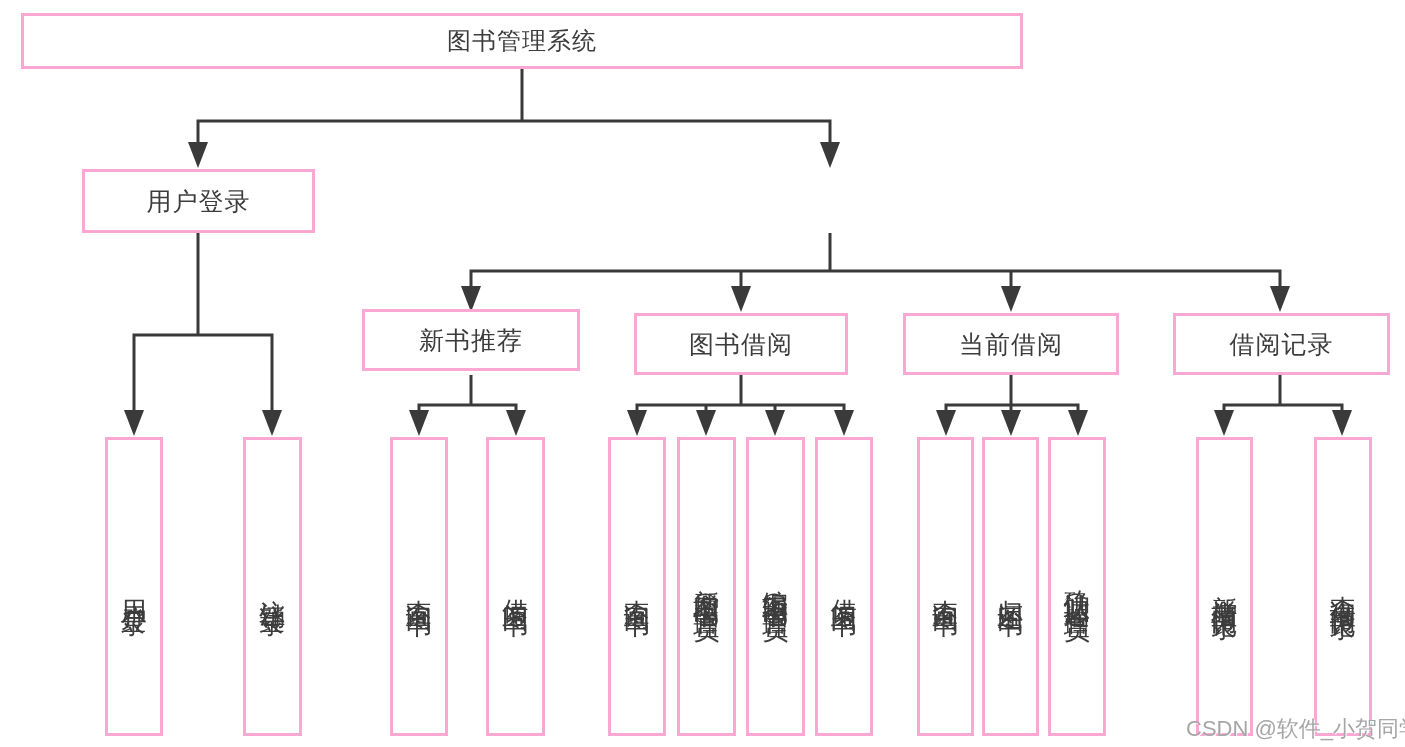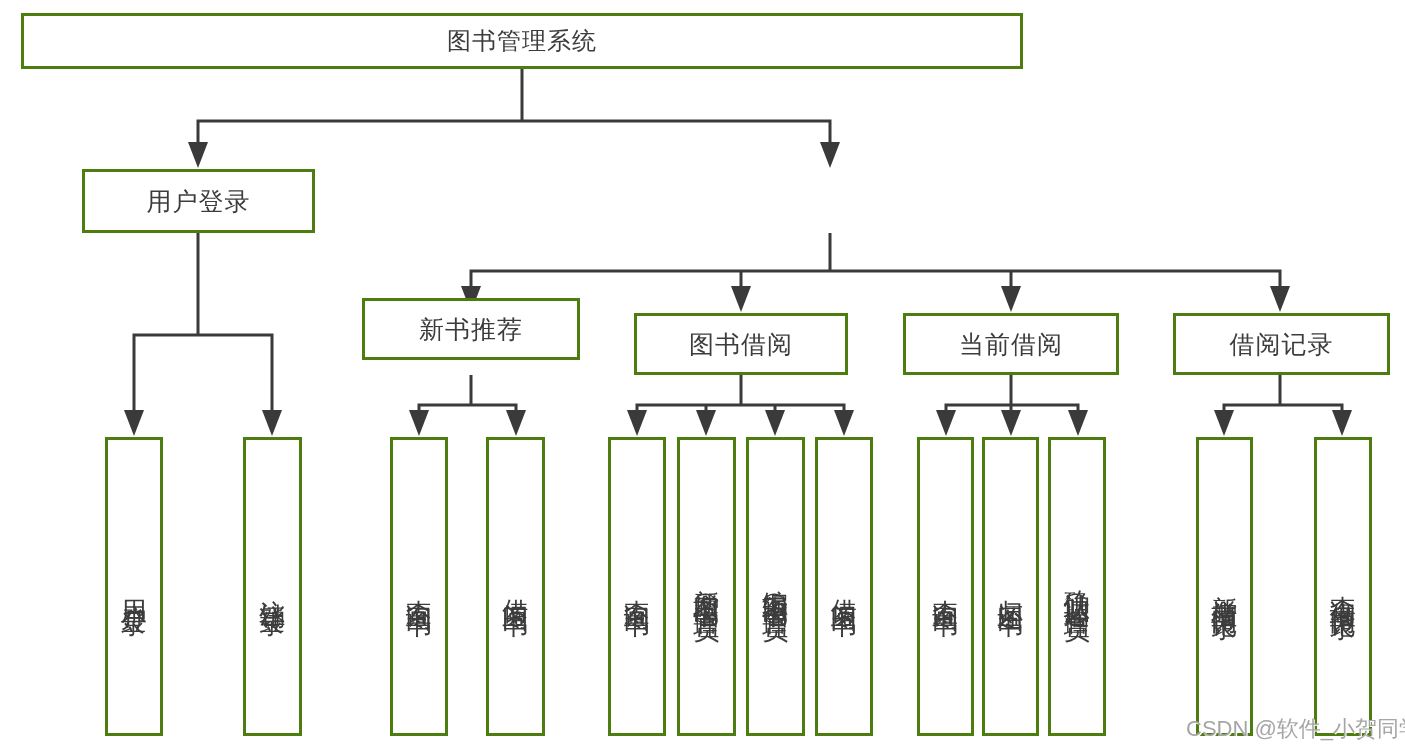--- a/index.html
+++ b/index.html
@@ -13,21 +13,21 @@
   }
   .connectors {
     position: absolute;
     left: 0; top: 0;
     z-index: 1;
   }
   .box {
     position: absolute;
     box-sizing: border-box;
     background: #ffffff;
-    border: 3px solid #4d7c0f;
+    border: 3px solid #f9a8d4;
     color: #3c3c3c;
     display: flex;
     align-items: center;
     justify-content: center;
     z-index: 2;
   }
   .box.h { font-size: 25px; letter-spacing: 1px; }
   .box.root { font-size: 24px; }
   .box.v {
     writing-mode: vertical-rl;
@@ -113,21 +113,21 @@
   </svg>
 
   <div class="box h root" style="left:21px; top:13px; width:1002px; height:56px;">
     <span>图书管理系统</span>
   </div>
 
   <div class="box h" style="left:82px; top:169px; width:233px; height:64px;">
     <span>用户登录</span>
   </div>
 
-  <div class="box h" style="left:362px; top:298px; width:218px; height:62px;">
+  <div class="box h" style="left:362px; top:309px; width:218px; height:62px;">
     <span>新书推荐</span>
   </div>
   <div class="box h" style="left:634px; top:313px; width:214px; height:62px;text-align:center;">
     <span>图书借阅</span>
   </div>
   <div class="box h" style="left:1173px; top:313px; width:217px; height:62px;">
     <span>借阅记录</span>
   </div>
   <div class="box h" style="left:903px; top:313px; width:216px; height:62px;">
     <span>当前借阅</span>

